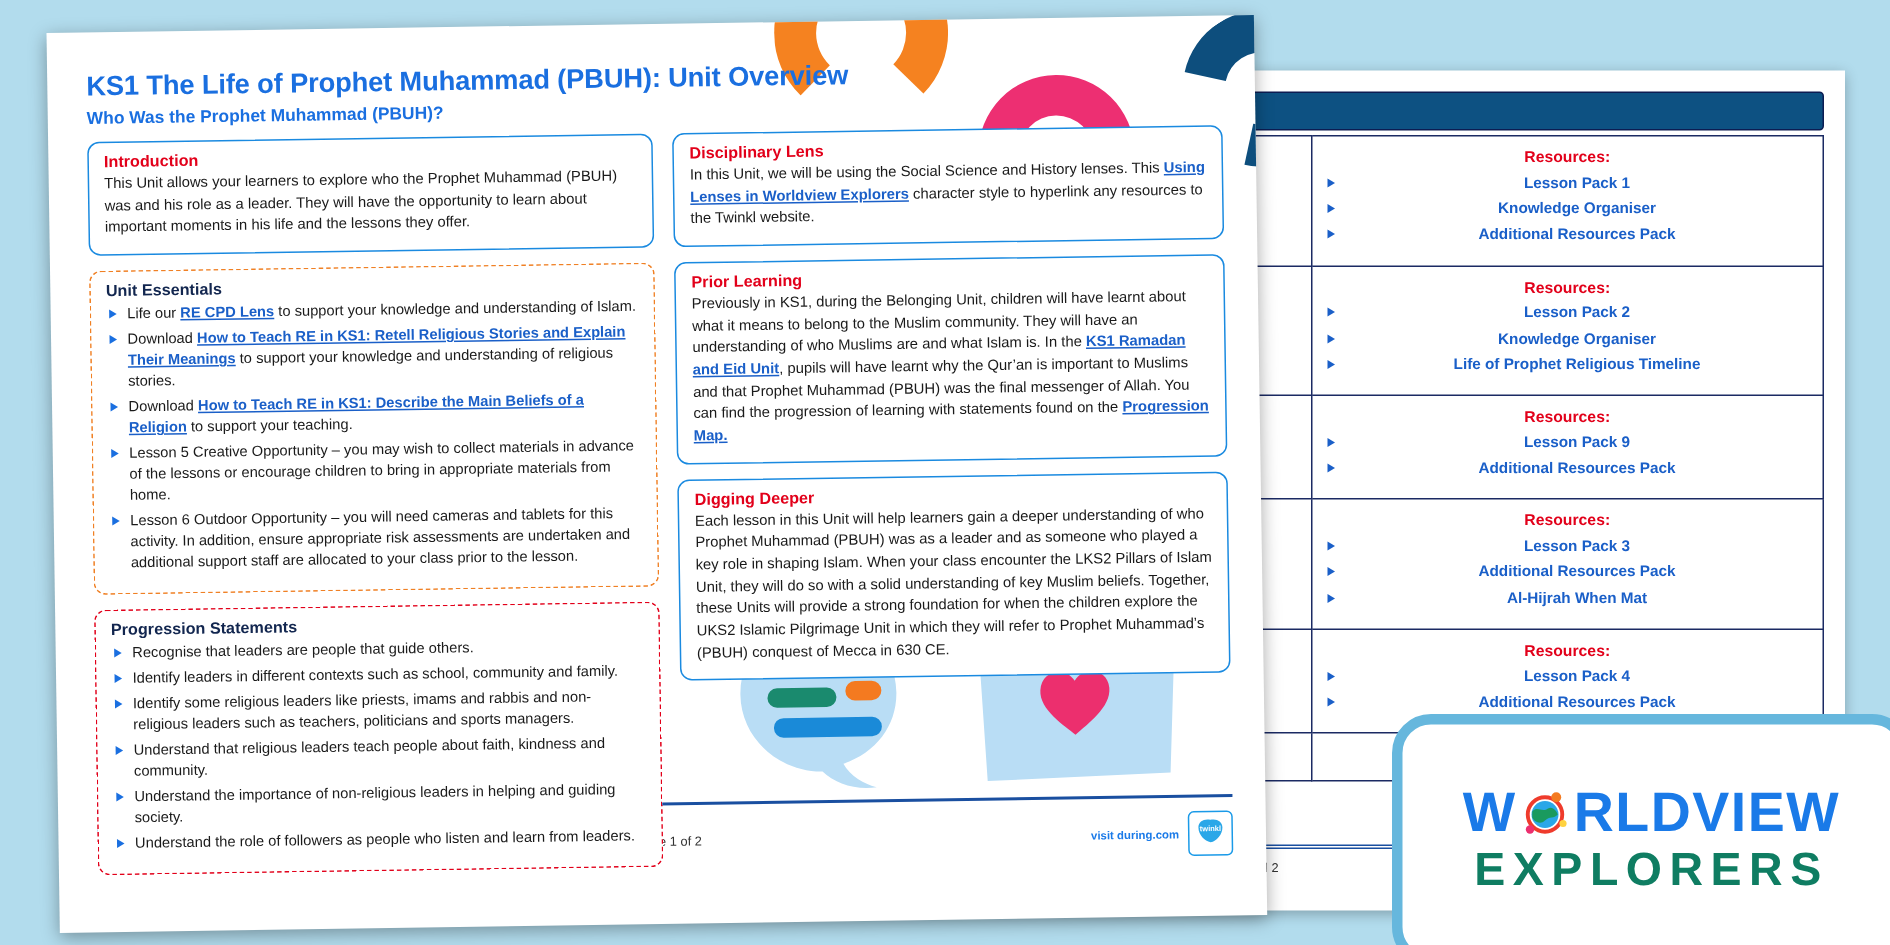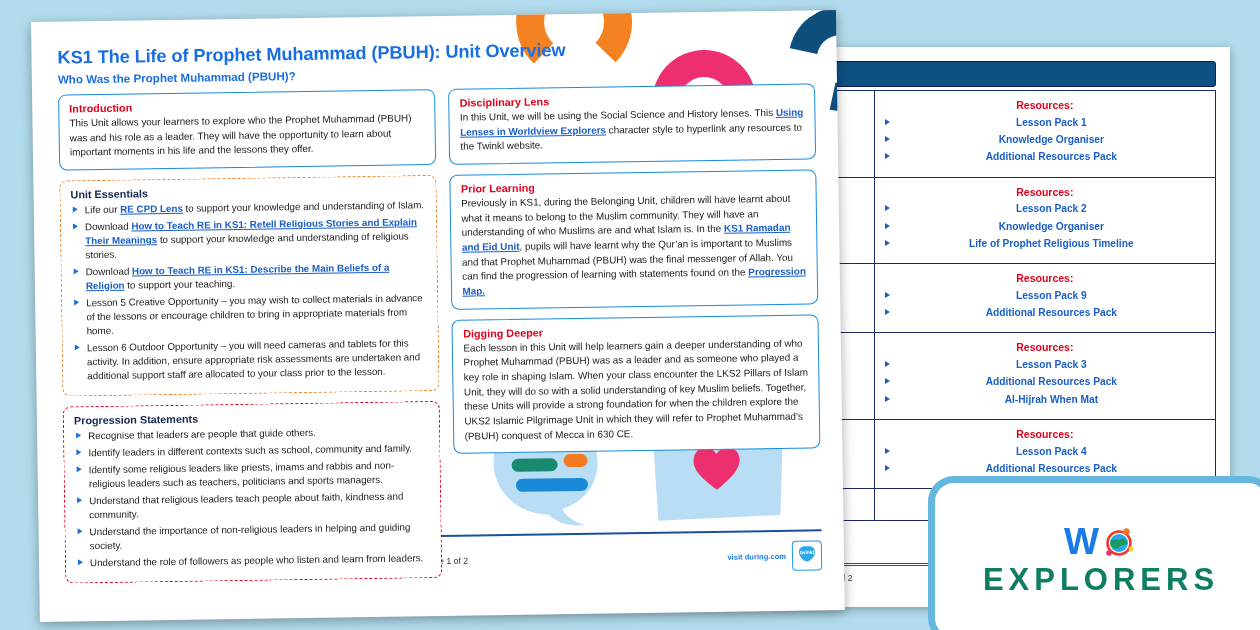--- a/index.html
+++ b/index.html
@@ -357,17 +357,18 @@
       <span class="globe-o">
         <svg width="36" height="36" viewBox="0 0 36 36" xmlns="http://www.w3.org/2000/svg">
           <circle cx="18" cy="19" r="11.5" fill="none" stroke="#ef3b2c" stroke-width="2.6"></circle>
           <circle cx="18" cy="19" r="9" fill="#2aa7e8"></circle>
           <path d="M9.5 17 C13 13 16 18 20 15 C23 13 26 17 26.5 19 C24 22 21 20 18 23 C15 26 11 24 9.5 21 Z" fill="#1a9a5e"></path>
           <circle cx="25.5" cy="7.5" r="3.3" fill="#f47a20"></circle>
           <circle cx="8" cy="29" r="2.8" fill="#ec2f6e"></circle>
           <circle cx="30" cy="25" r="2.4" fill="#ffd23f"></circle>
         </svg>
       </span>
+      <span>RLDVIEW</span>
     </div>
     <div class="b2">EXPLORERS</div>
   </div>
 
 </div>
 
 </body></html>

